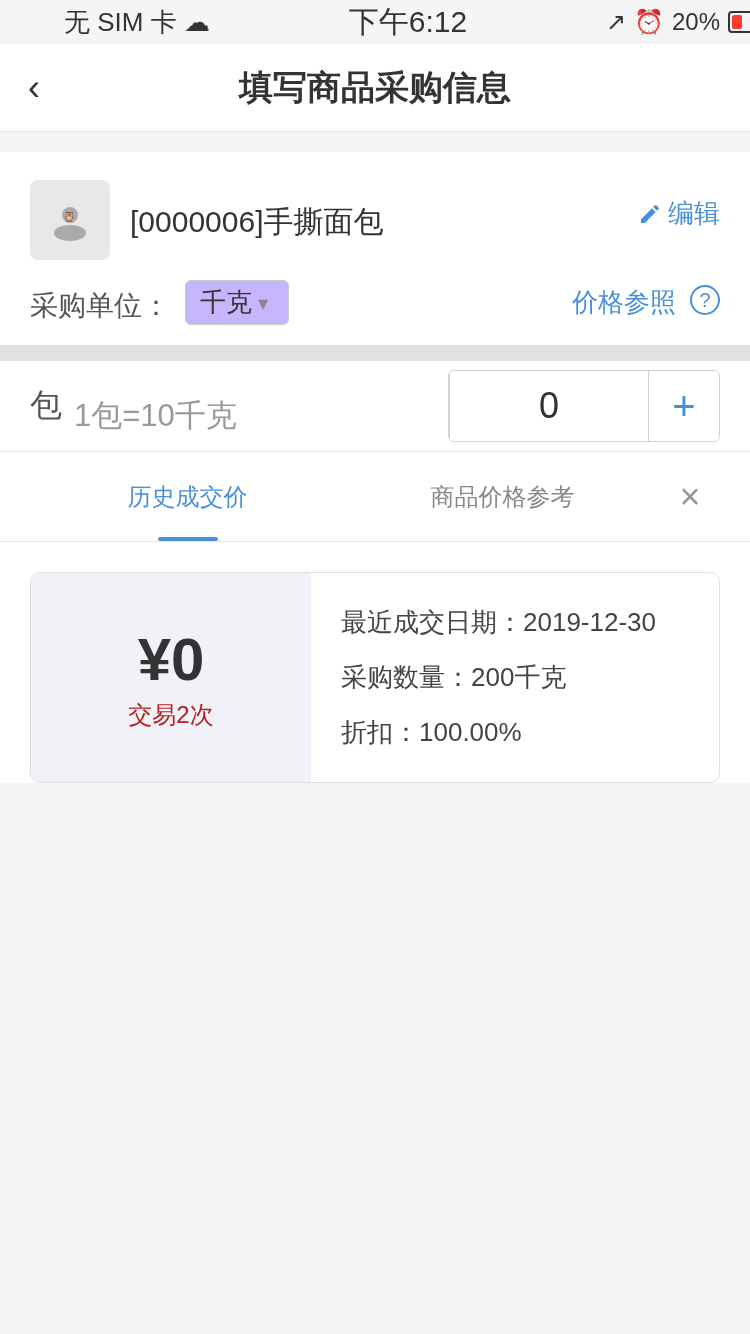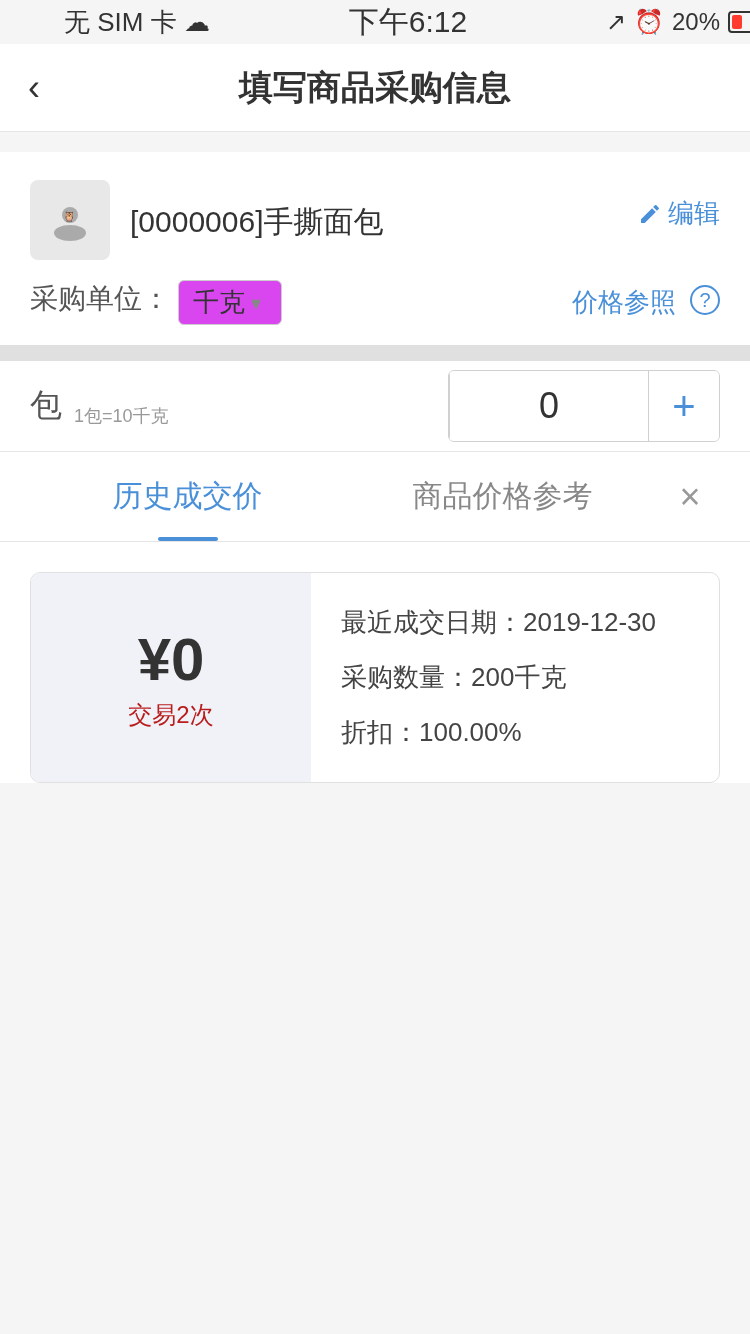--- a/index.html
+++ b/index.html
@@ -136,36 +136,36 @@
       margin-top: 16px;
     }
     .product-unit-row {
       display: flex;
       align-items: center;
       justify-content: space-between;
       margin-top: 20px;
     }
     .unit-left {
       display: flex;
-      align-items: flex-start;
-      gap: 8px;
+      align-items: flex-end;
+      gap: 15px;
       font-size: 28px;
       color: #555;
     }
     .unit-select {
       border: 1px solid #ccc;
       border-radius: 6px;
       padding: 4px 20px 4px 14px;
       font-size: 26px;
       color: #333;
       position: relative;
       display: flex;
       align-items: center;
       gap: 6px;
-      background: #d946ef;
+      background: #c4b5fd;
     }
     .unit-select::after {
       content: '▾';
       font-size: 20px;
       color: #888;
     }
     .price-ref {
       display: flex;
       gap: 14px;
       color: #4a90d9;
@@ -204,21 +204,21 @@
       display: flex;
       align-items: center;
       gap: 12px;
     }
     .pkg-label {
       font-size: 32px;
       color: #555;
       font-weight: 500;
     }
     .pkg-sub {
-      font-size: 18px;
+      font-size: 31px;
       color: #999;
       margin-top: 20px;
     }
     .quantity-controls {
       display: flex;
       align-items: center;
       gap: 0;
       border: 1px solid #d0d0d0;
       border-radius: 6px;
       overflow: hidden;
@@ -261,21 +261,21 @@
       border-bottom: 1px solid #e5e5e5;
       padding: 0 30px;
       position: relative;
     }
     .tab-item {
       flex: 1;
       display: flex;
       align-items: center;
       justify-content: center;
       height: 100%;
-      font-size: 30px;
+      font-size: 24px;
       color: #888;
       cursor: pointer;
       position: relative;
     }
     .tab-item.active {
       color: #4a90d9;
       font-weight: 500;
     }
     .tab-underline {
       position: absolute;

